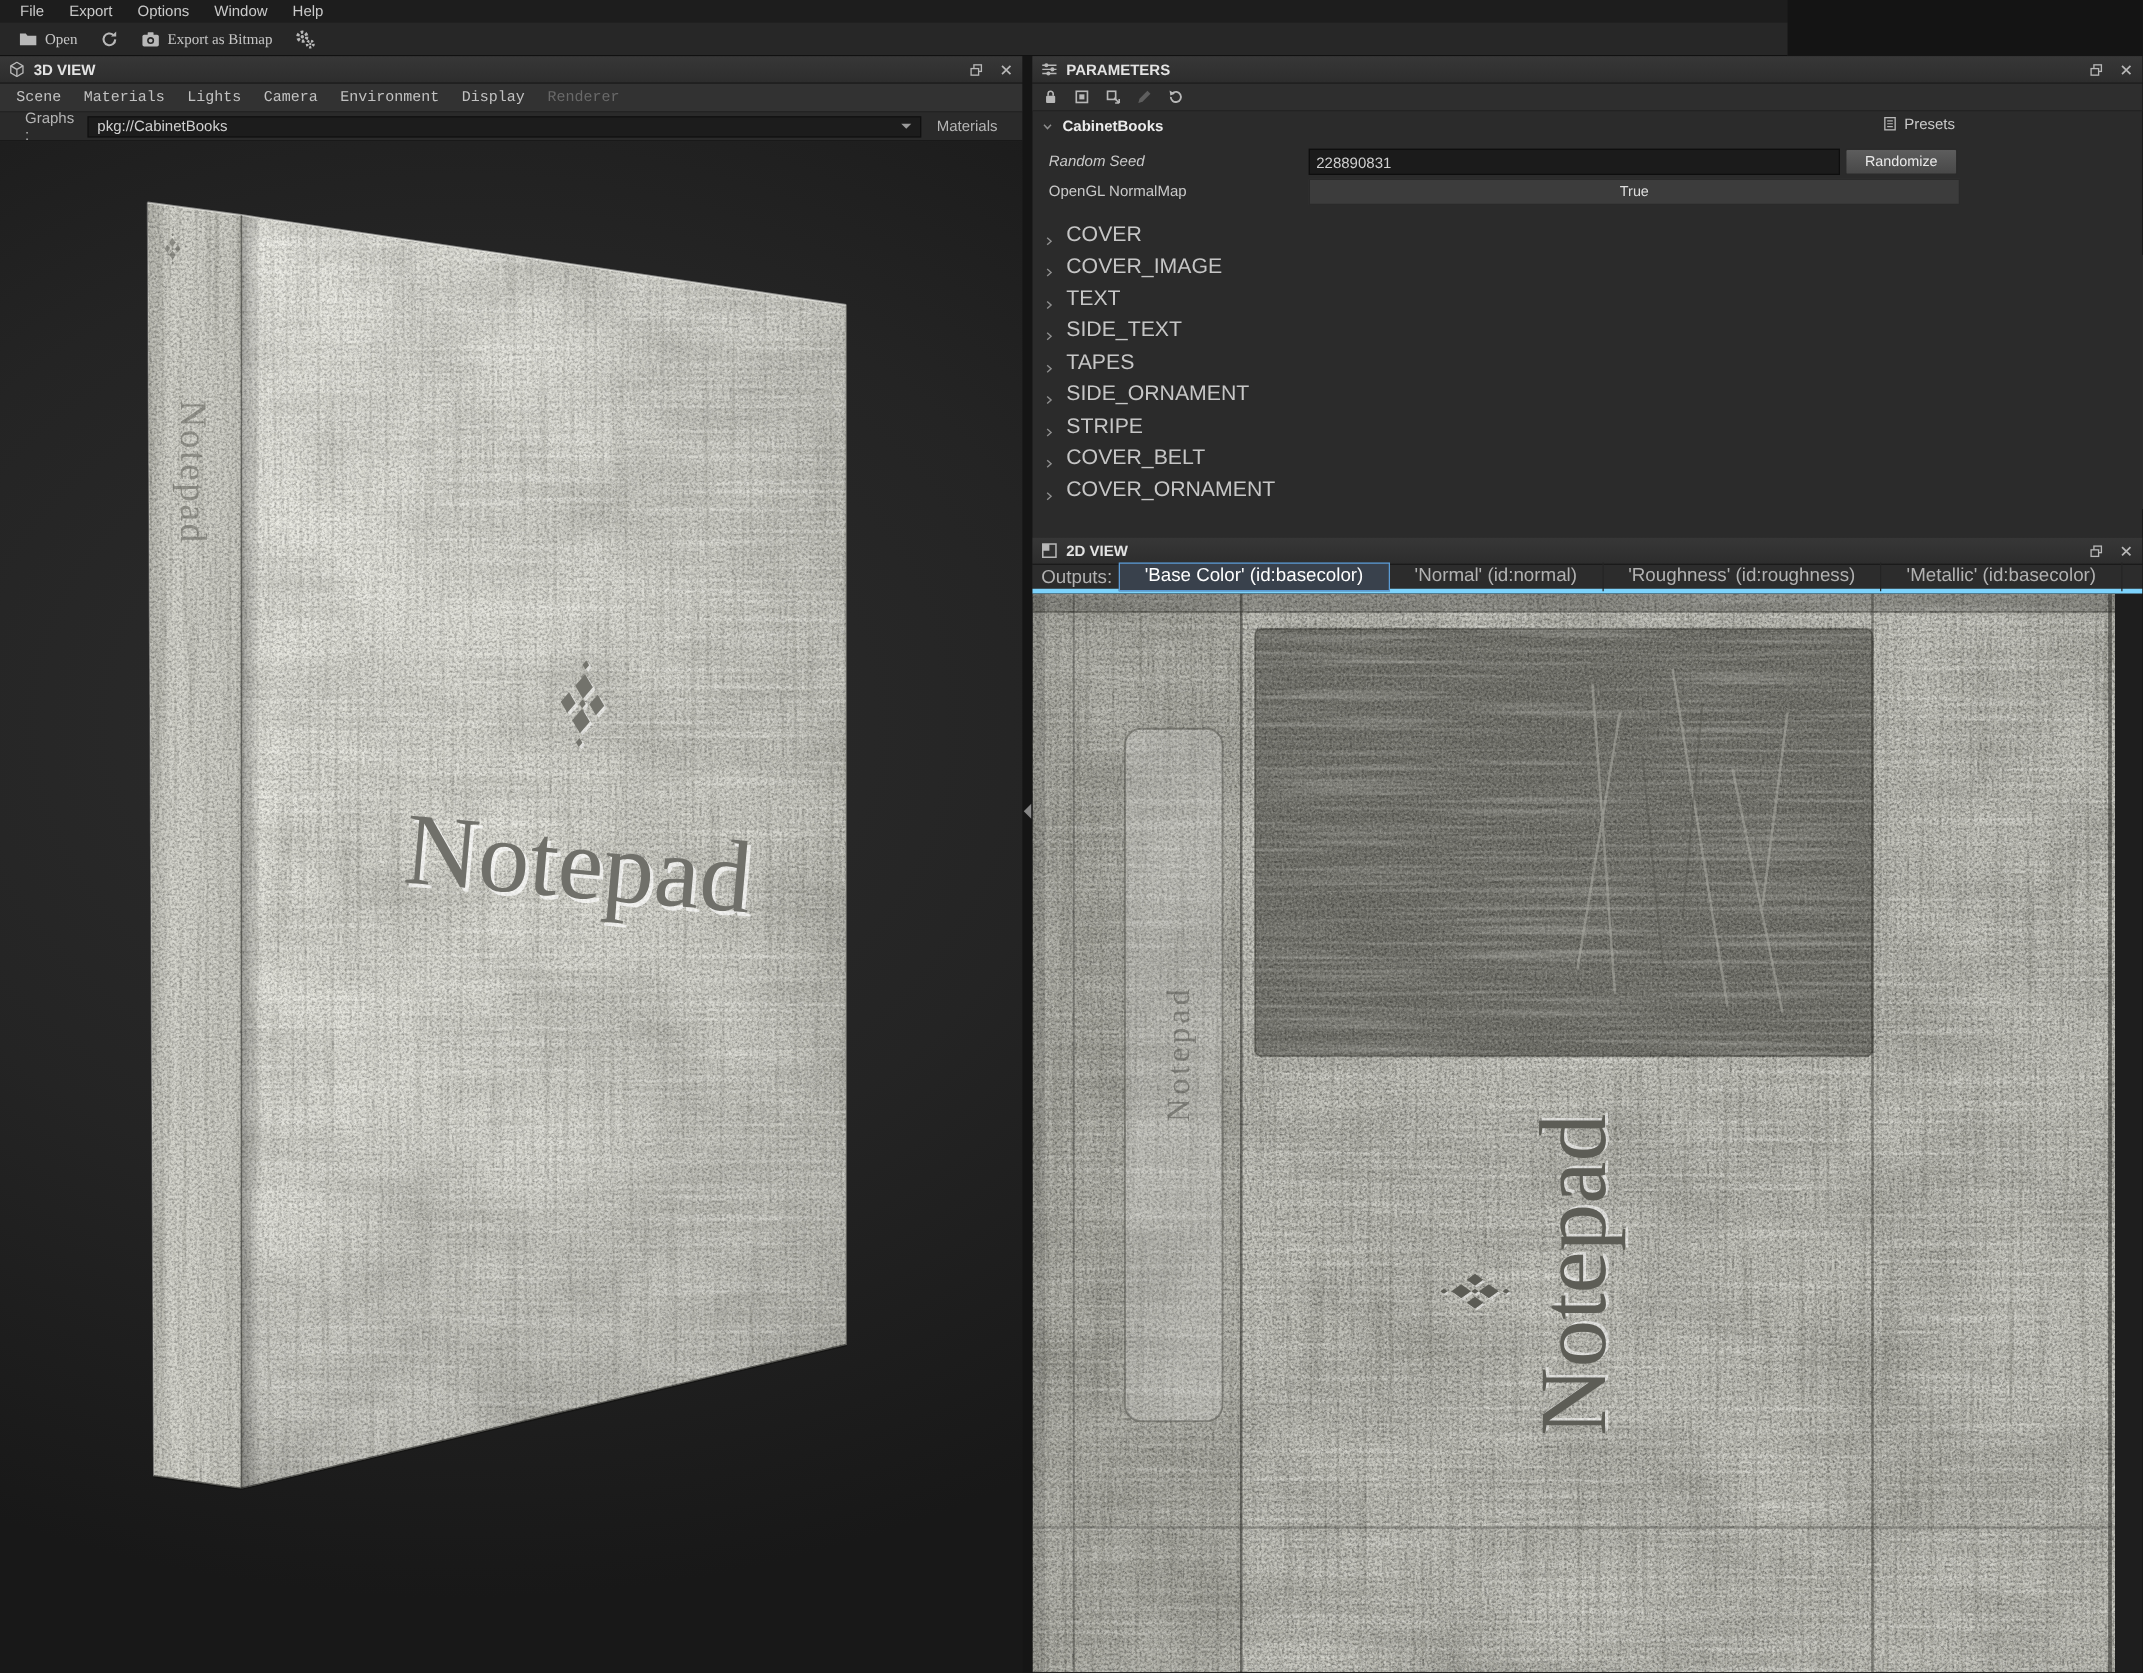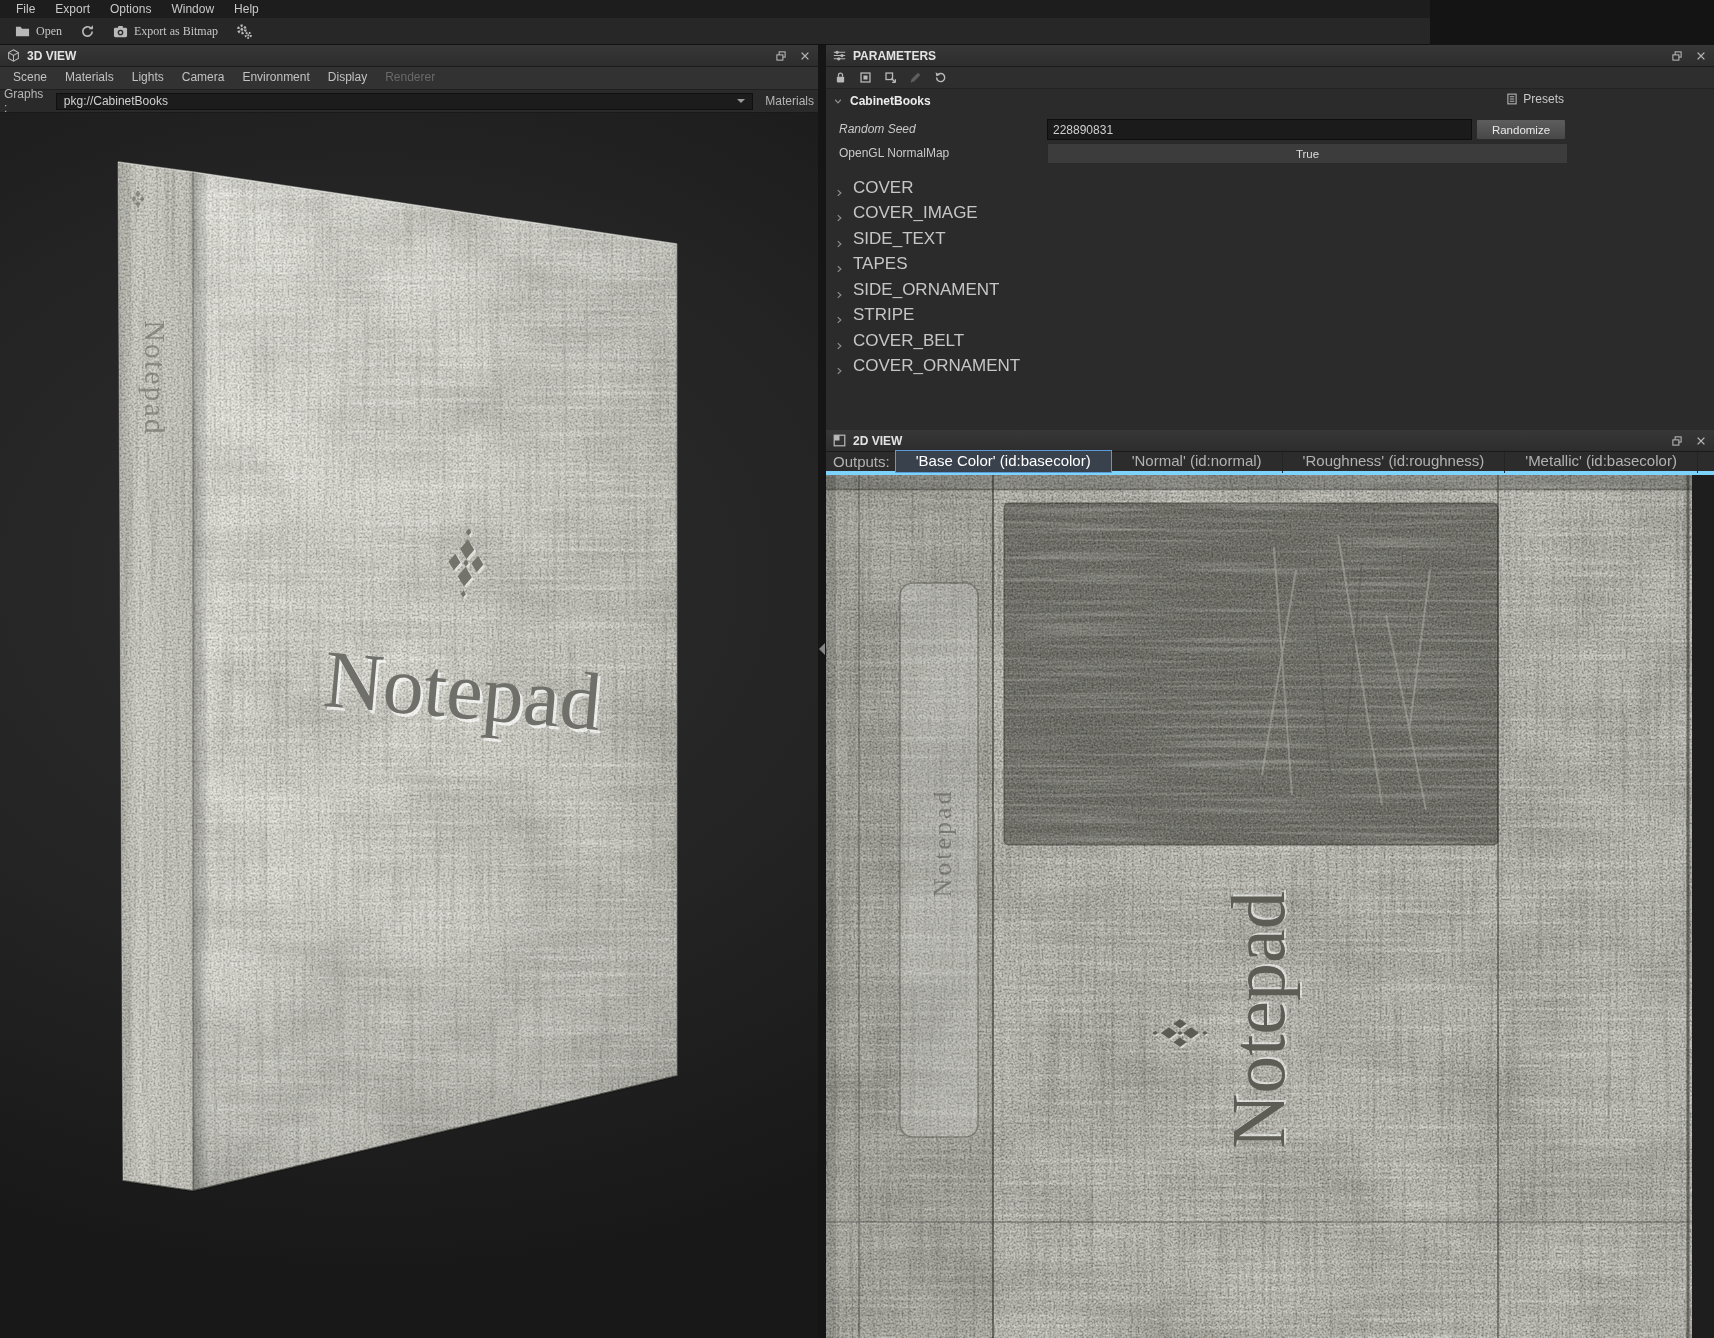--- a/index.html
+++ b/index.html
@@ -15,25 +15,25 @@
     border-bottom:1px solid #111;display:flex;align-items:center;gap:8px;padding:0 10px;}
   .tbtn{display:flex;align-items:flex-start;gap:6px;color:#c6c6c6;padding:2px 5px;font-family:Liberation Serif, serif;}
   .icon{color:#b8b8b8;display:block;flex:none;}
 
   .panel{position:absolute;background:#2b2b2b;}
   .panel-header{height:22px;background:linear-gradient(#373737,#2d2d2d);border-bottom:1px solid #1a1a1a;
     display:flex;align-items:center;gap:7px;padding:0 7px;font-weight:bold;color:#e3e3e3;}
   .win-btns{margin-left:auto;display:flex;align-items:center;gap:12px;color:#c0c0c0;}
 
   #panel-3d{left:0;top:45px;width:818px;height:1293px;background:#232323;}
-  .view-menu{height:23px;background:#323232;border-bottom:1px solid #1f1f1f;display:flex;align-items:flex-end;padding:0 4px;}
+  .view-menu{height:23px;background:#323232;border-bottom:1px solid #1f1f1f;display:flex;align-items:center;padding:0 4px;font-family:Liberation Mono, monospace;}
   .view-menu span{padding:0 9px;line-height:23px;color:#c2c2c2;}
   .view-menu .disabled{color:#696969;}
   .graphs-row{height:23px;background:#2a2a2a;border-bottom:1px solid #191919;display:flex;align-items:center;
-    padding:0 4px;color:#b5b5b5;justify-content:space-between;}
+    padding:0 20px;color:#b5b5b5;justify-content:space-between;}
   .combo{width:700px;height:17px;margin-left:6px;background:#1c1c1c;border:1px solid #101010;
     display:flex;align-items:center;padding:0 7px;color:#d0d0d0;}
   .caret{width:0;height:0;border-left:4px solid transparent;border-right:4px solid transparent;
     border-top:4px solid #9a9a9a;margin-left:auto;}
   .mats-label{margin-left:12px;color:#b5b5b5;}
   .viewport{position:absolute;left:0;top:68px;width:818px;height:1225px;overflow:hidden;
     background:radial-gradient(ellipse 900px 700px at 45% 38%, #2d2d2d 0%, #242424 55%, #181818 100%);}
 
   .splitter{position:absolute;left:818px;top:45px;width:8px;height:1293px;background:#151515;}
   .split-handle{position:absolute;left:1px;top:598px;width:0;height:0;border-top:6px solid transparent;
@@ -405,20 +405,26 @@
       <div class="sect">
         <svg class="icon chev" width="10" height="10" viewBox="0 0 16 16">
             <use href="#sym-chev-r"></use>
           </svg>
         <span>COVER_IMAGE</span>
       </div>
       <div class="sect">
         <svg class="icon chev" width="10" height="10" viewBox="0 0 16 16">
             <use href="#sym-chev-r"></use>
           </svg>
+        <span>TEXT</span>
+      </div>
+      <div class="sect">
+        <svg class="icon chev" width="10" height="10" viewBox="0 0 16 16">
+            <use href="#sym-chev-r"></use>
+          </svg>
         <span>SIDE_TEXT</span>
       </div>
       <div class="sect">
         <svg class="icon chev" width="10" height="10" viewBox="0 0 16 16">
             <use href="#sym-chev-r"></use>
           </svg>
         <span>TAPES</span>
       </div>
       <div class="sect">
         <svg class="icon chev" width="10" height="10" viewBox="0 0 16 16">

